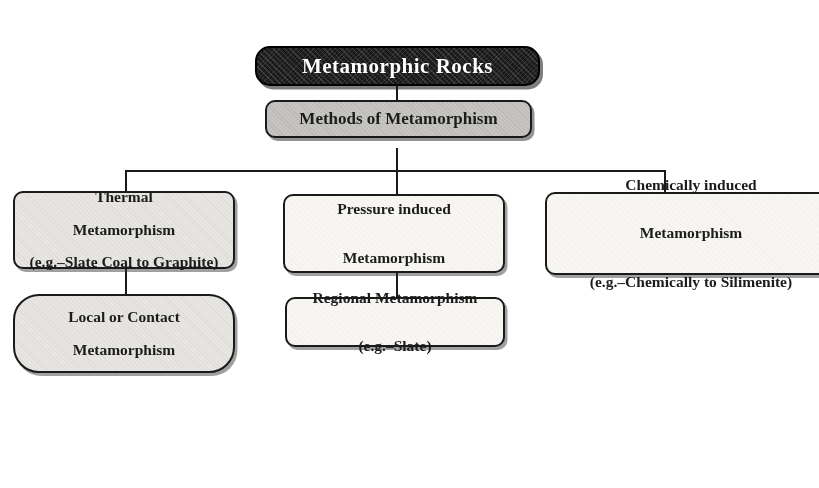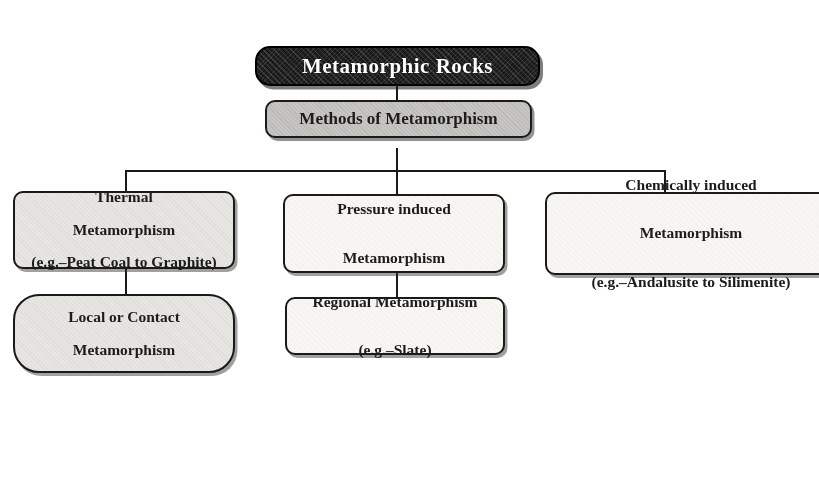--- a/index.html
+++ b/index.html
@@ -78,21 +78,21 @@
   
   .light {
     background-color: #f7f6f2;
     background-image: repeating-linear-gradient(45deg, rgba(0,0,0,0.02) 0 1px, transparent 1px 4px);
     gap: 28px;
   }
   .thermal-box  { left: 13px;  top: 191px; width: 222px; height: 78px; }
   .pressure-box { left: 283px; top: 194px; width: 222px; height: 79px; }
   .chemical-box { left: 545px; top: 192px; width: 292px; height: 83px; }
   .local-box    { left: 13px;  top: 294px; width: 222px; height: 79px; border-radius: 26px; }
-  .regional-box { left: 285px; top: 297px; width: 220px; height: 58px; }
+  .regional-box { left: 285px; top: 297px; width: 220px; height: 50px; }
   
   .connector {
     position: absolute;
     background: #1a1a1a;
   }
   .watermark {
     position: absolute;
     left: 0; top: 424px;
     width: 819px;
     text-align: center;
@@ -121,32 +121,32 @@
   <div class="connector" style="left:125px; top:267px; width:2px; height:29px;"></div>
   <div class="connector" style="left:396px; top:271px; width:2px; height:28px;"></div>
 
   <div class="box methods-box">
     <span class="title">Methods of Metamorphism</span>
   </div>
 
   <div class="box shaded thermal-box">
     <span class="line">Thermal</span>
     <span class="line">Metamorphism</span>
-    <span class="example">(e.g.–Peat Coal to Graphite)</span>
+    <span class="example">(e.g.–Slate Coal to Graphite)</span>
   </div>
 
   <div class="box light pressure-box">
     <span class="line">Pressure induced</span>
     <span class="line">Metamorphism</span>
   </div>
 
   <div class="box light chemical-box">
     <span class="line">Chemically induced</span>
     <span class="line">Metamorphism</span>
-    <span class="example">(e.g.–Andalusite to Silimenite)</span>
+    <span class="example">(e.g.–Chemically to Silimenite)</span>
   </div>
 
   <div class="box shaded local-box">
     <span class="line">Local or Contact</span>
     <span class="line">Metamorphism</span>
   </div>
 
   <div class="box light regional-box">
     <span class="line">Regional Metamorphism</span>
     <span class="example">(e.g.–Slate)</span>

